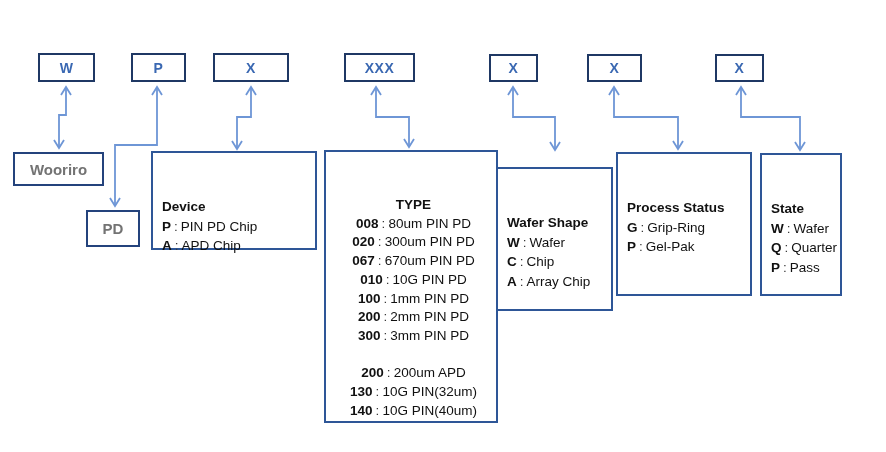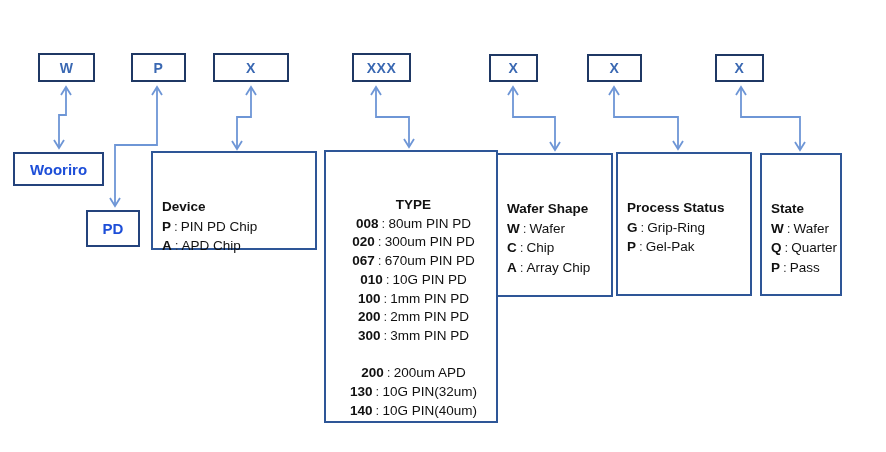--- a/index.html
+++ b/index.html
@@ -30,21 +30,21 @@
   .nbox {
     position: absolute;
     box-sizing: border-box;
     border: 2px solid #24437C;
     background: #ffffff;
     display: flex;
     align-items: center;
     justify-content: center;
     font-weight: bold;
     font-size: 15px;
-    color: #1d4ed8;
+    color: #737373;
     z-index: 2;
   }
   
   .dbox {
     position: absolute;
     box-sizing: border-box;
     border: 2px solid #2E5697;
     background: #ffffff;
     color: #111111;
     font-size: 13.5px;
@@ -112,21 +112,21 @@
 
   <div class="tbox" style="left:38px; top:53px; width:57px; height:29px;">
     <span>W</span>
   </div>
   <div class="tbox" style="left:131px; top:53px; width:55px; height:29px;">
     <span>P</span>
   </div>
   <div class="tbox" style="left:213px; top:53px; width:76px; height:29px;">
     <span>X</span>
   </div>
-  <div class="tbox" style="left:352px; top:53px; width:59px; height:29px;">
+  <div class="tbox" style="left:344px; top:53px; width:71px; height:29px;">
     <span>XXX</span>
   </div>
   <div class="tbox" style="left:489px; top:54px; width:49px; height:28px;">
     <span>X</span>
   </div>
   <div class="tbox" style="left:587px; top:54px; width:55px; height:28px;">
     <span>X</span>
   </div>
   <div class="tbox" style="left:715px; top:54px; width:49px; height:28px;">
     <span>X</span>
@@ -177,21 +177,21 @@
       <b>200</b><span class="sep">:</span><span>200um APD</span>
     </div>
     <div class="entry">
       <b>130</b><span class="sep">:</span><span>10G PIN(32um)</span>
     </div>
     <div class="entry">
       <b>140</b><span class="sep">:</span><span>10G PIN(40um)</span>
     </div>
   </div>
 
-  <div class="dbox" style="left:496px; top:153px; width:117px; height:144px;">
+  <div class="dbox" style="left:496px; top:167px; width:117px; height:144px;">
     <div class="title">Wafer Shape</div>
     <div class="entry">
       <b>W</b><span class="sep">:</span><span>Wafer</span>
     </div>
     <div class="entry">
       <b>C</b><span class="sep">:</span><span>Chip</span>
     </div>
     <div class="entry">
       <b>A</b><span class="sep">:</span><span>Array Chip</span>
     </div>

